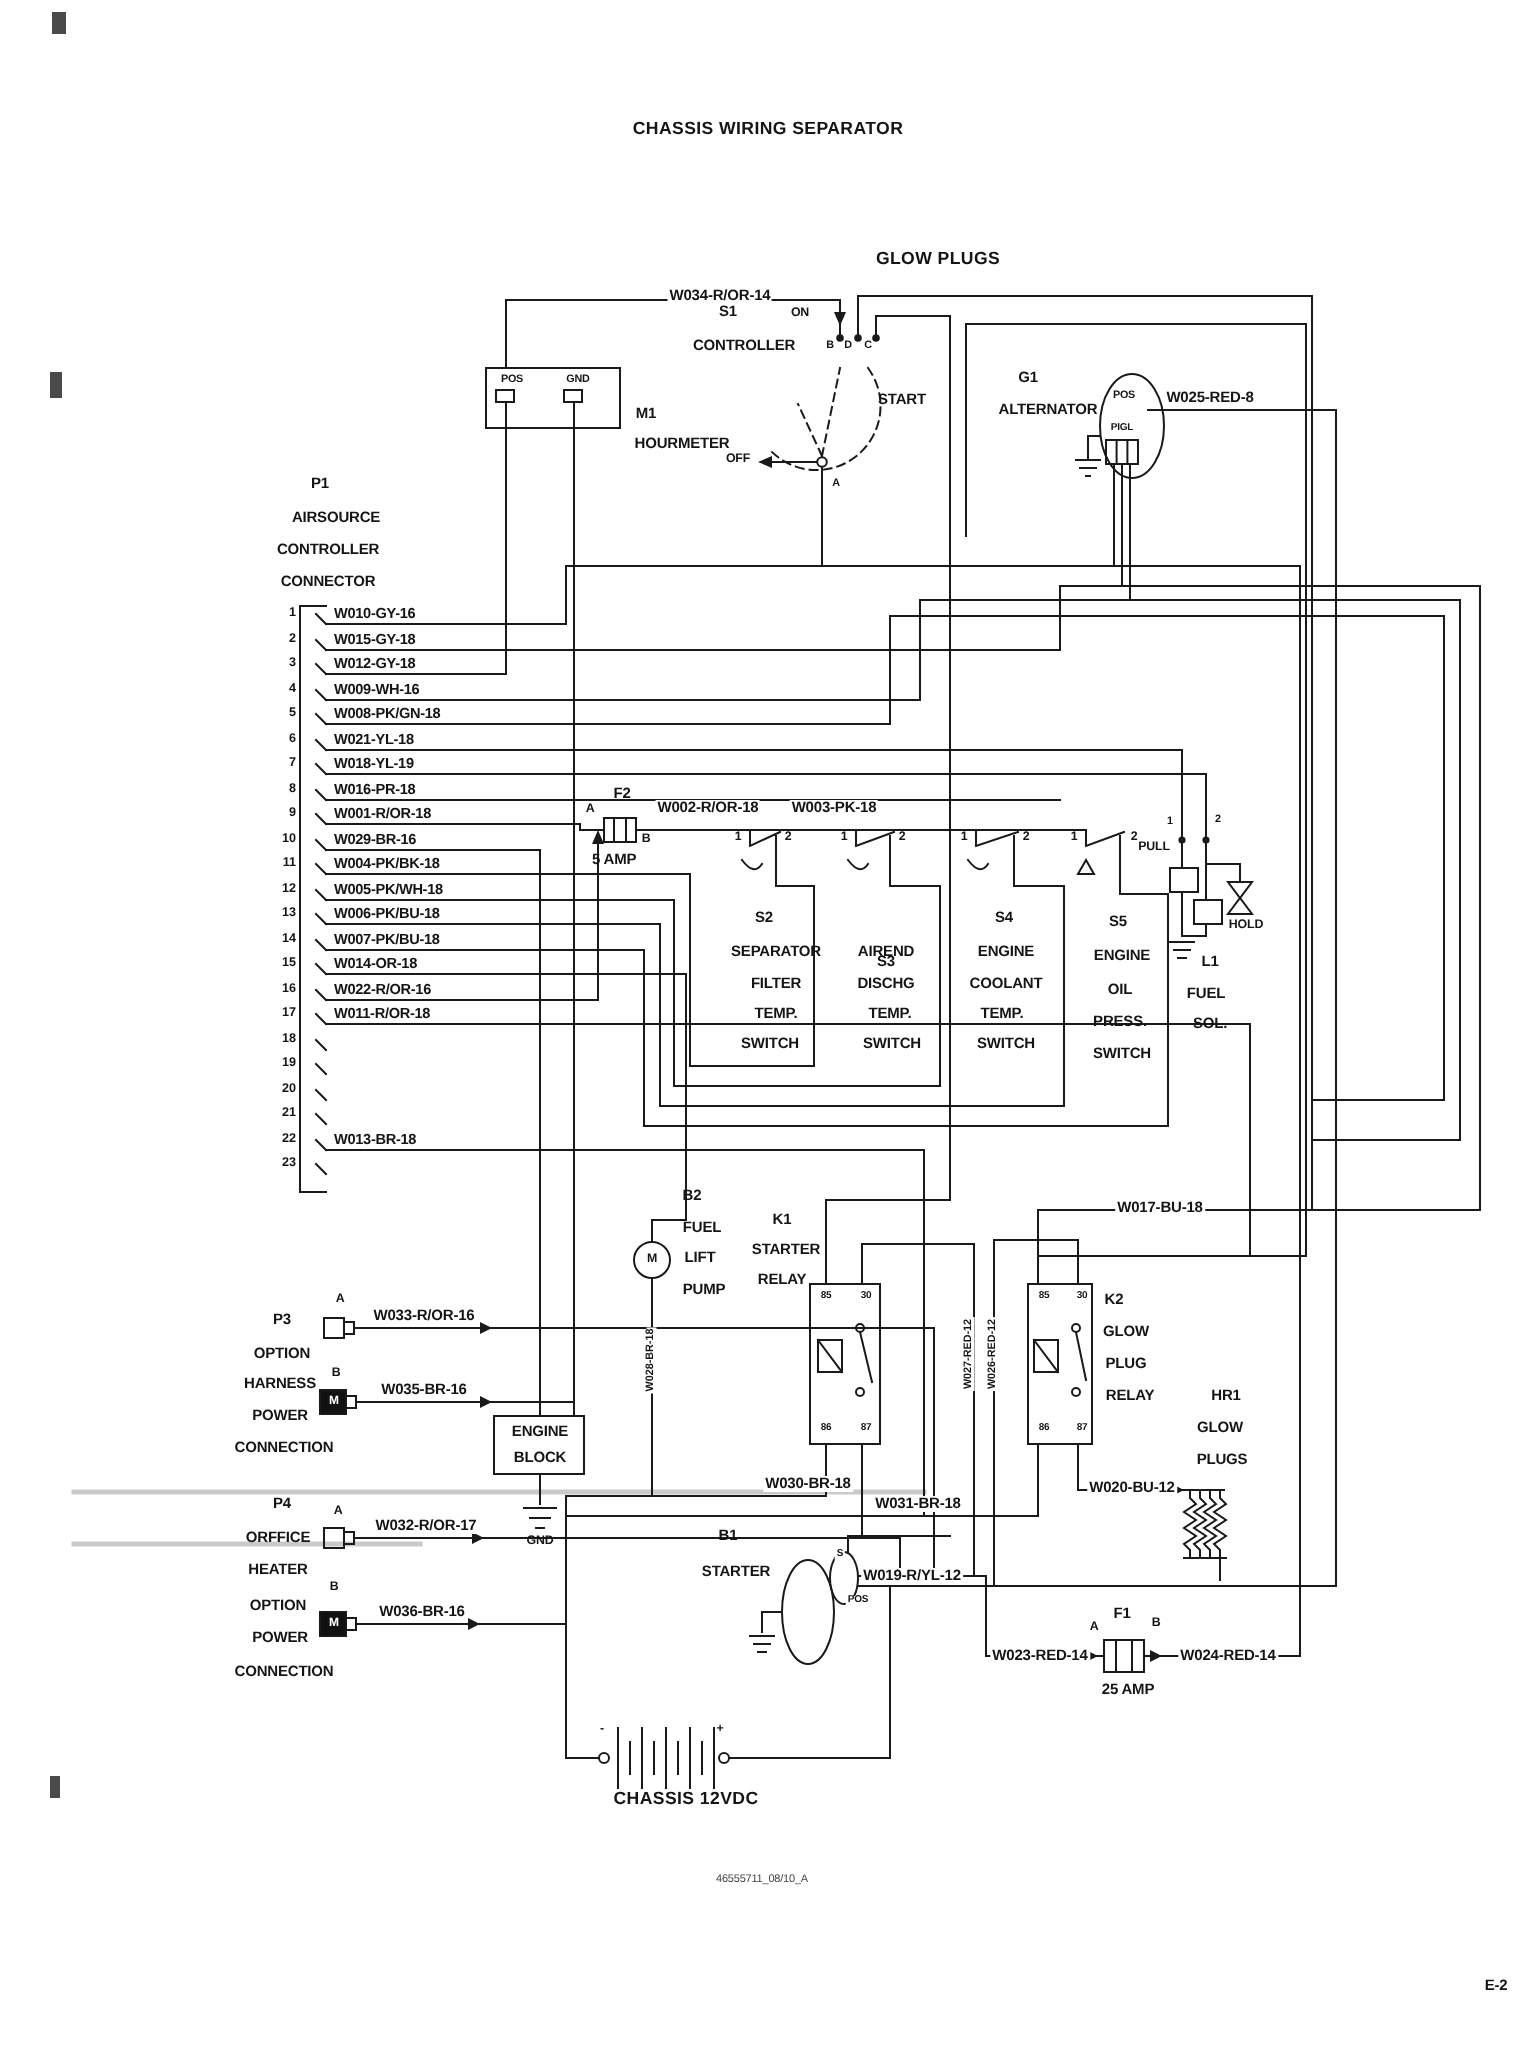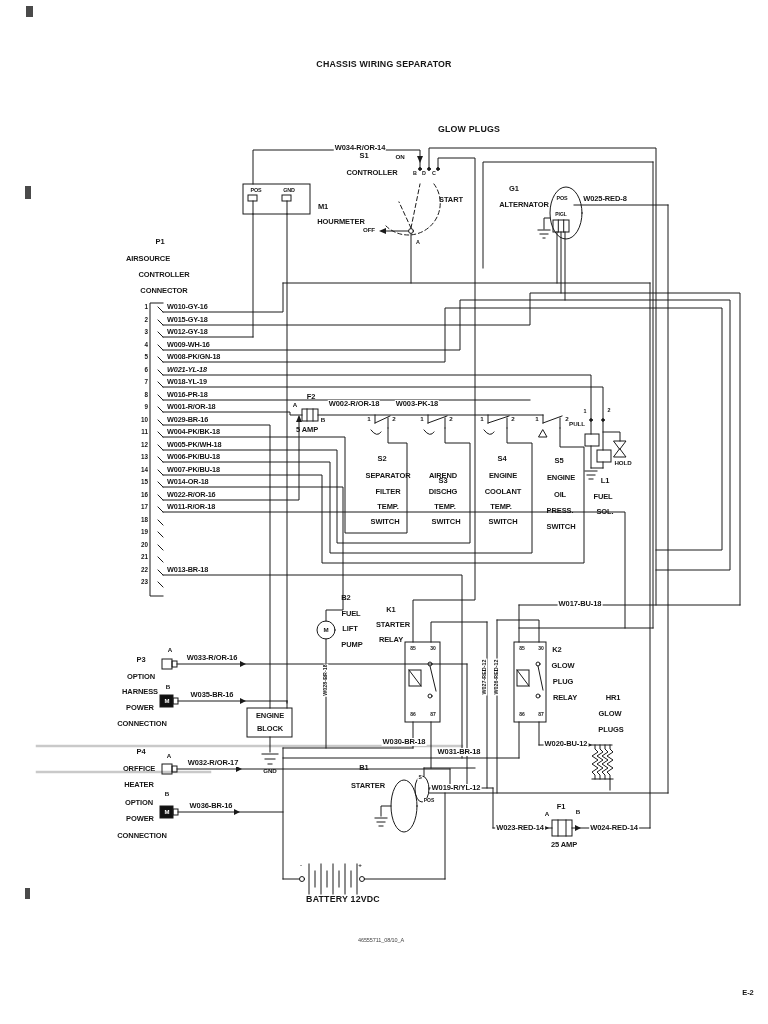--- a/index.html
+++ b/index.html
@@ -234,36 +234,36 @@
 <span class="lbl" style="left:323px;top:203px">M1</span>
 <span class="lbl" style="left:341px;top:218px">HOURMETER</span>
 
 <span class="lbl" style="left:514px;top:185px">G1</span>
 <span class="lbl" style="left:524px;top:201px">ALTERNATOR</span>
 <span class="lbl xs bg" style="left:562px;top:196px">POS</span>
 <span class="lbl t5 bg" style="left:561px;top:212px">PIGL</span>
 <span class="lbl bg" style="left:605px;top:195px">W025-RED-8</span>
 
 <span class="lbl" style="left:160px;top:238px">P1</span>
-<span class="lbl" style="left:148px;top:255px">AIRSOURCE</span>
+<span class="lbl" style="left:168px;top:255px">AIRSOURCE</span>
 <span class="lbl" style="left:164px;top:271px">CONTROLLER</span>
 <span class="lbl" style="left:164px;top:287px">CONNECTOR</span>
 <div id="p1-pins">
       <span class="pnum" style="left: 132px; top: 304px;">1</span>
       <span class="pwire" style="left: 167px; top: 303px;">W010-GY-16</span>
       <span class="pnum" style="left: 132px; top: 317px;">2</span>
       <span class="pwire" style="left: 167px; top: 316px;">W015-GY-18</span>
       <span class="pnum" style="left: 132px; top: 329px;">3</span>
       <span class="pwire" style="left: 167px; top: 328px;">W012-GY-18</span>
       <span class="pnum" style="left: 132px; top: 342px;">4</span>
       <span class="pwire" style="left: 167px; top: 341px;">W009-WH-16</span>
       <span class="pnum" style="left: 132px; top: 354px;">5</span>
       <span class="pwire" style="left: 167px; top: 353px;">W008-PK/GN-18</span>
       <span class="pnum" style="left: 132px; top: 367px;">6</span>
-      <span class="pwire" style="left: 167px; top: 366px; font-style: italic;">W021-YL-18</span>
+      <span class="pwire" style="left: 167px; top: 366px;">W021-YL-18</span>
       <span class="pnum" style="left: 132px; top: 379px;">7</span>
       <span class="pwire" style="left: 167px; top: 378px;">W018-YL-19</span>
       <span class="pnum" style="left: 132px; top: 392px;">8</span>
       <span class="pwire" style="left: 167px; top: 391px;">W016-PR-18</span>
       <span class="pnum" style="left: 132px; top: 404px;">9</span>
       <span class="pwire" style="left: 167px; top: 403px;">W001-R/OR-18</span>
       <span class="pnum" style="left: 132px; top: 417px;">10</span>
       <span class="pwire" style="left: 167px; top: 416px;">W029-BR-16</span>
       <span class="pnum" style="left: 132px; top: 429px;">11</span>
       <span class="pwire" style="left: 167px; top: 428px;">W004-PK/BK-18</span>
@@ -398,21 +398,21 @@
 <span class="lbl bg" style="left:213px;top:759px">W032-R/OR-17</span>
 <span class="lbl bg" style="left:211px;top:802px">W036-BR-16</span>
 
 <span class="lbl" style="left:364px;top:764px">B1</span>
 <span class="lbl" style="left:368px;top:782px">STARTER</span>
 <span class="lbl t5 bg" style="left:420px;top:775px">S</span>
 <span class="lbl t5 bg" style="left:429px;top:798px">POS</span>
 
 <span class="lbl sm" style="left:301px;top:862px">-</span>
 <span class="lbl sm" style="left:360px;top:862px">+</span>
-<span class="lbl big" style="left:343px;top:895px">BATTERY 12VDC</span>
+<span class="lbl big" style="left:343px;top:895px">CHASSIS 12VDC</span>
 
 <span class="lbl" style="left:561px;top:803px">F1</span>
 <span class="lbl sm" style="left:547px;top:811px">A</span>
 <span class="lbl sm" style="left:578px;top:809px">B</span>
 <span class="lbl" style="left:564px;top:841px">25 AMP</span>
 <span class="lbl bg" style="left:520px;top:824px">W023-RED-14</span>
 <span class="lbl bg" style="left:614px;top:824px">W024-RED-14</span>
 
 <span class="lbl ftr" style="left:381px;top:938px">46555711_08/10_A</span>
 <span class="lbl" style="left:748px;top:989px">E-2</span>

